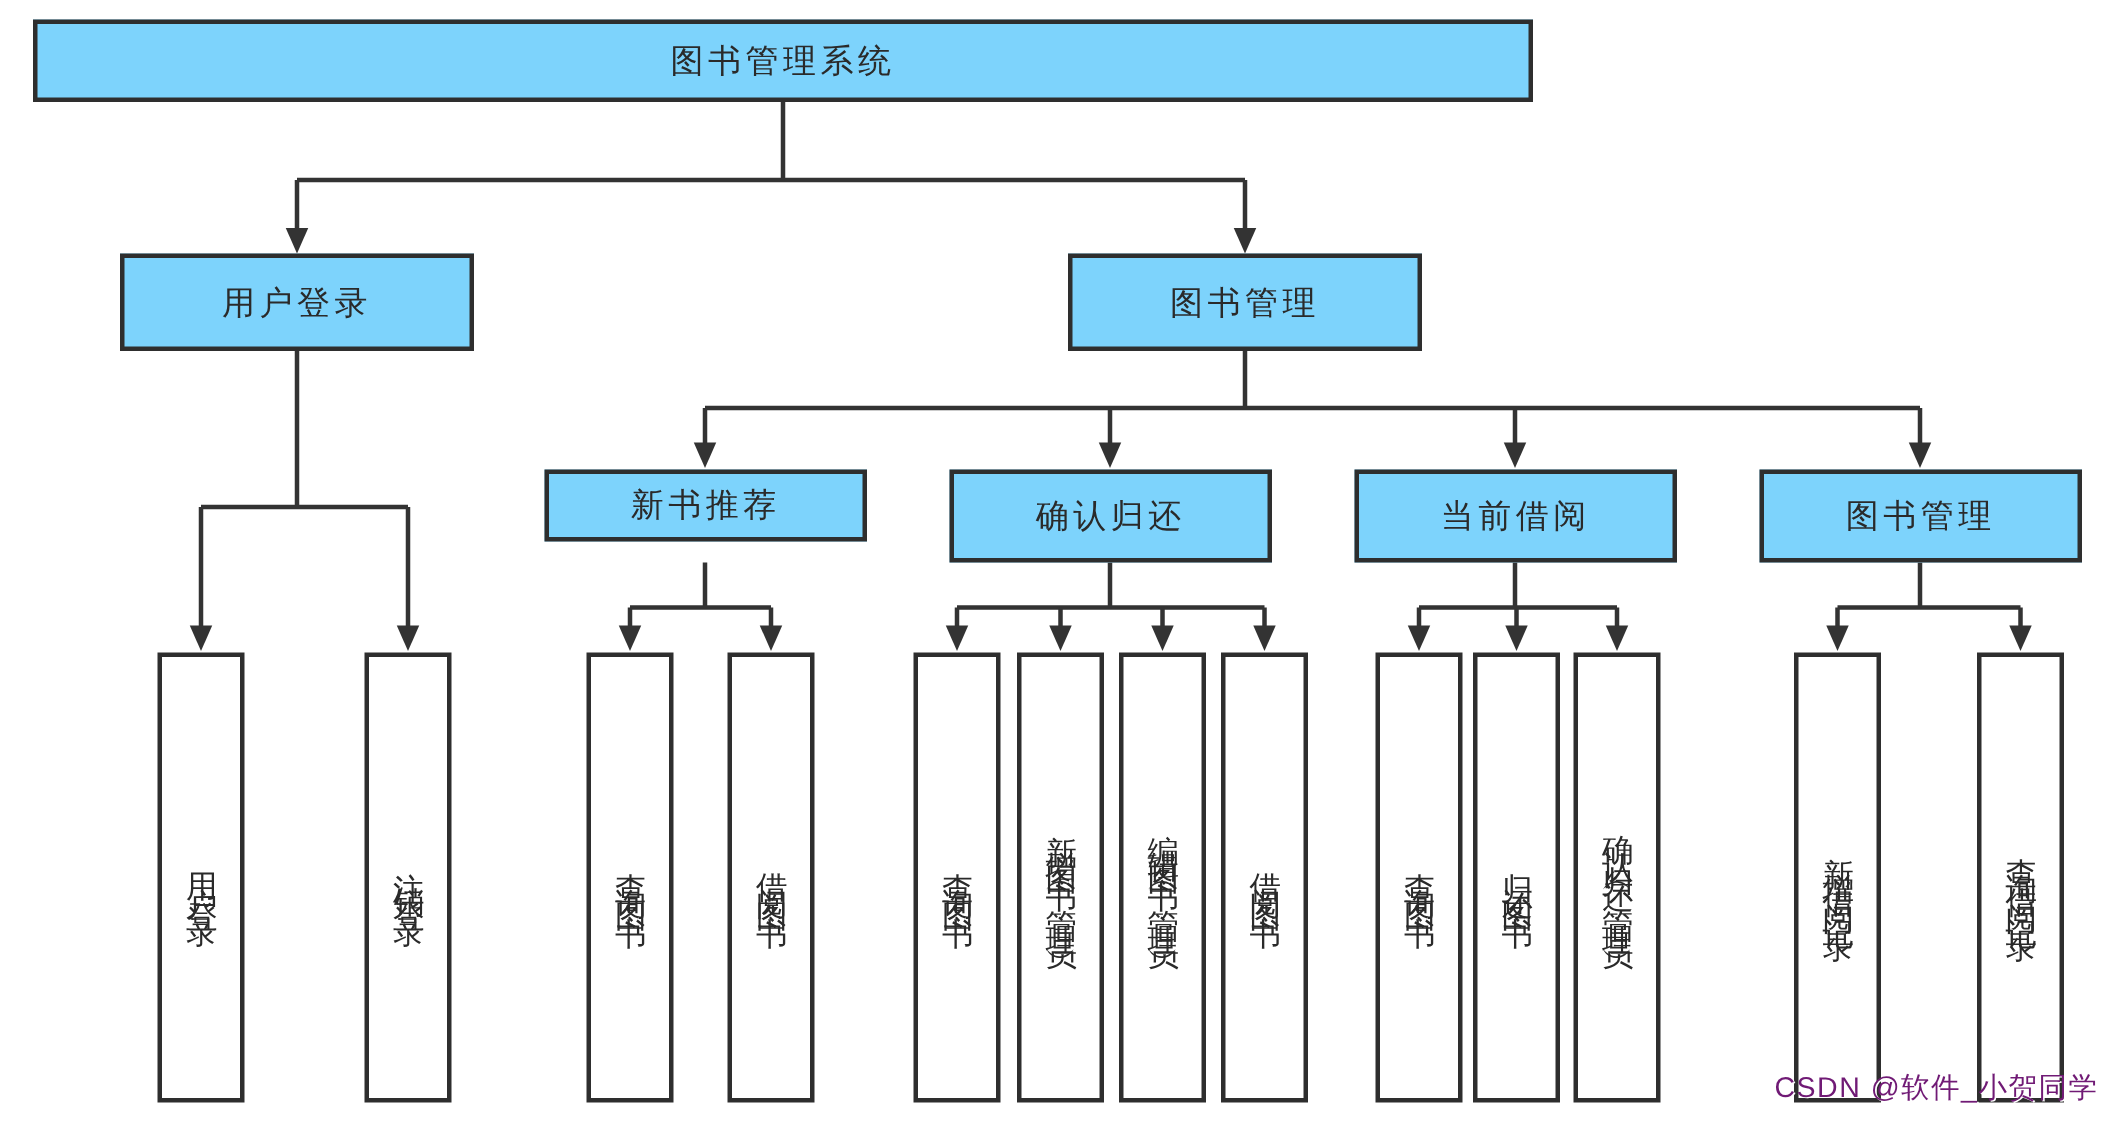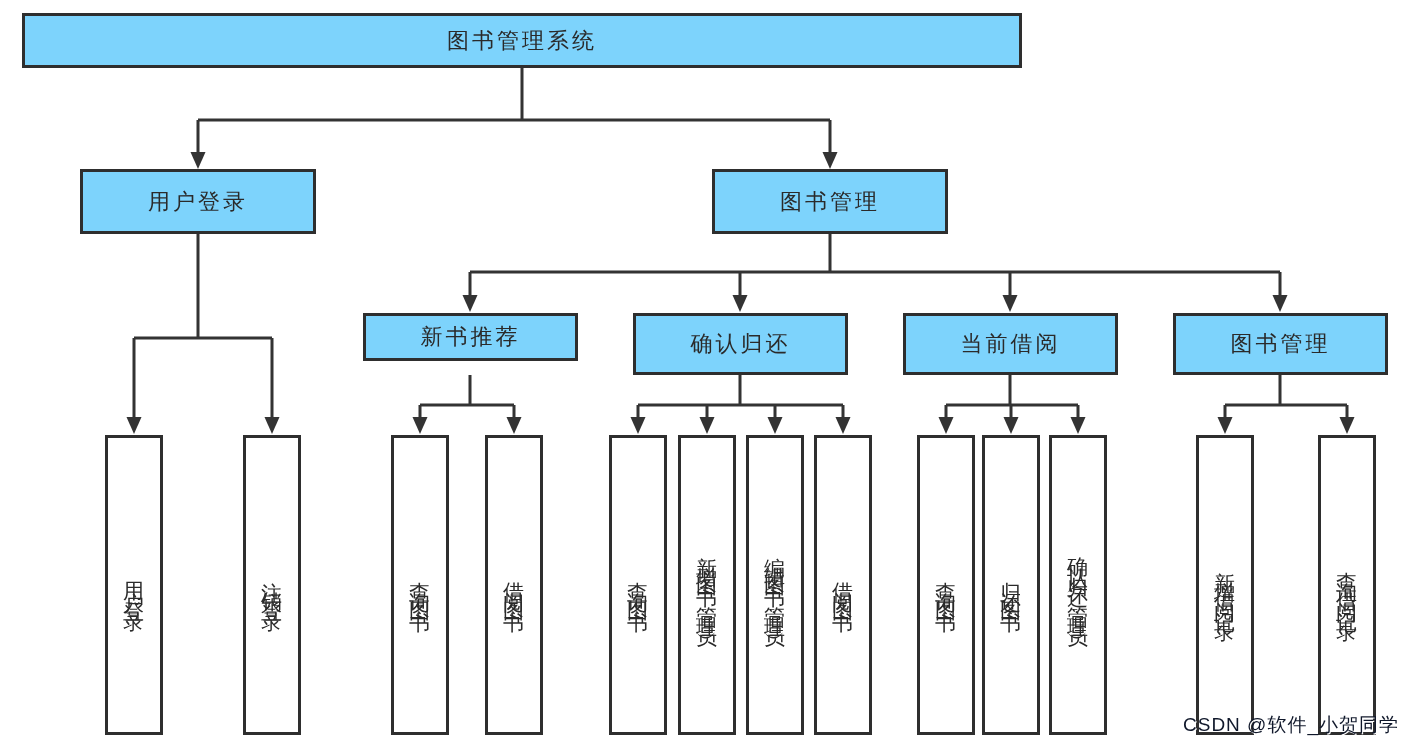--- a/index.html
+++ b/index.html
@@ -54,21 +54,21 @@
     line-height: 1;
     color: #2a2a2a;
     white-space: nowrap;
   }
   .watermark {
     position: absolute;
     left: 1183px;
     top: 712px;
     font-size: 19px;
     letter-spacing: 1px;
-    color: #0f172a;
+    color: #701a75;
     white-space: nowrap;
     z-index: 5;
     text-shadow: 1px 1px 0 #ffffff;
   }
 </style>
 </head>
 <body>
 
 <div class="canvas">
 

